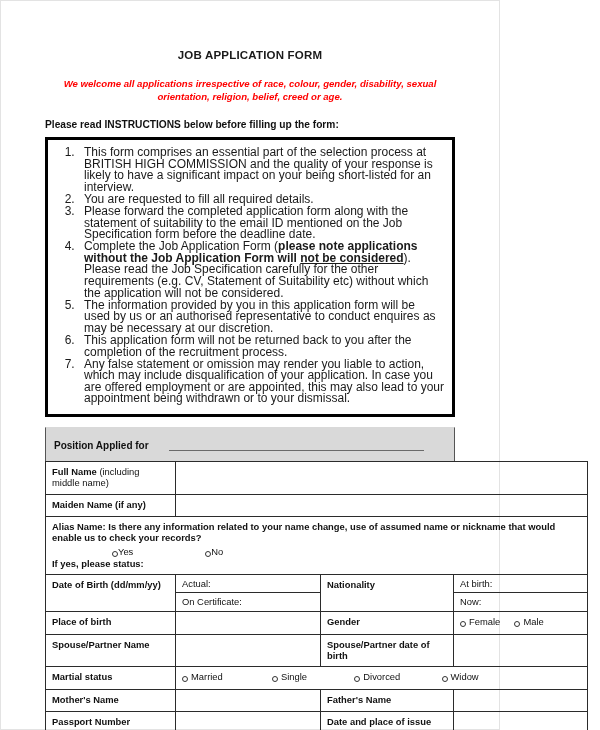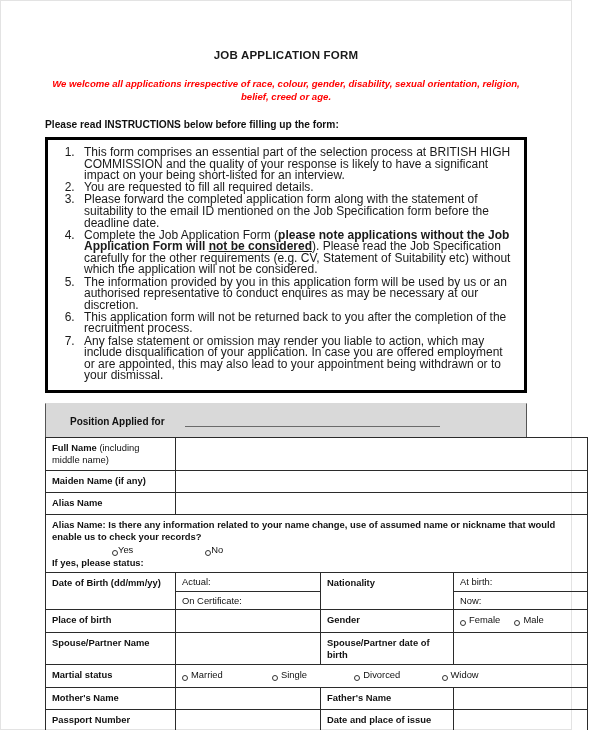--- a/index.html
+++ b/index.html
@@ -8,21 +8,21 @@
   }
   body {
     width: 600px;
     height: 730px;
     background: #ffffff;
     font-family: "Liberation Sans", sans-serif;
     overflow: hidden;
   }
   .page {
     position: relative;
-    width: 572px;
+    width: 500px;
     height: 730px;
     box-sizing: border-box;
     background: #ffffff;
     border: 1px solid #e3e3e3;
     padding: 0;
   }
   .inner {
     padding: 0 30px;
   }
 
@@ -73,21 +73,21 @@
   ol.instructions li .b { font-weight: bold; }
   ol.instructions li .bu { font-weight: bold; text-decoration: underline; }
 
   
   .gray-band {
     margin: 10px 14px 0 14px;
     background: #d9d9d9;
     border-left: 1px solid #555;
     border-right: 1px solid #555;
     border-top: 1px solid #d9d9d9;
-    padding: 11px 0 10px 24px;
+    padding: 11px 0 10px 8px;
     box-sizing: border-box;
   }
   .pos-row {
     display: flex;
     align-items: flex-end;
     font-size: 10px;
     font-weight: bold;
     color: #111;
   }
   .pos-line {
@@ -205,24 +205,20 @@
         <col style="width:133px">
         <col style="width:134px">
       </colgroup>
       <tbody>
         <tr>
           <td class="lbl"><span>Full Name</span><span class="reg"> (including middle name)</span></td>
           <td colspan="3" style="height:24px"></td>
         </tr>
         <tr>
           <td class="lbl cell-mid">Maiden Name (if any)</td>
-          <td colspan="3" style="height:13px"></td>
-        </tr>
-        <tr>
-          <td class="lbl cell-mid">Alias Name</td>
           <td colspan="3" style="height:13px"></td>
         </tr>
         <tr>
           <td colspan="4">
             <div class="alias-q">Alias Name: Is there any information related to your name change, use of assumed name or nickname that would enable us to check your records?</div>
             <div class="alias-opts">
               <span class="radio-opt">
                   <span class="circ tight"></span>
                   <span>Yes</span>
                 </span>

